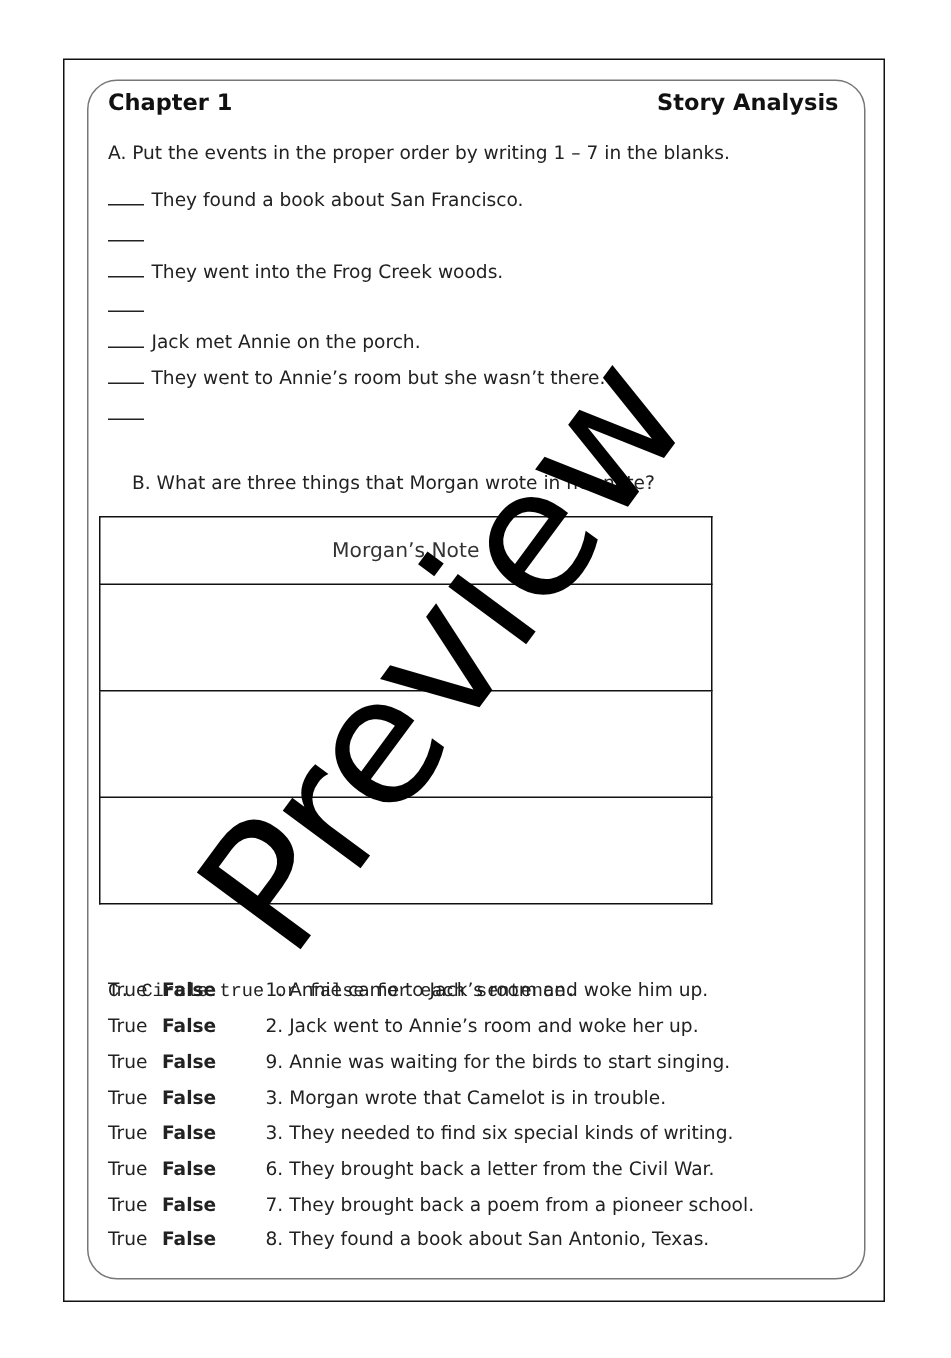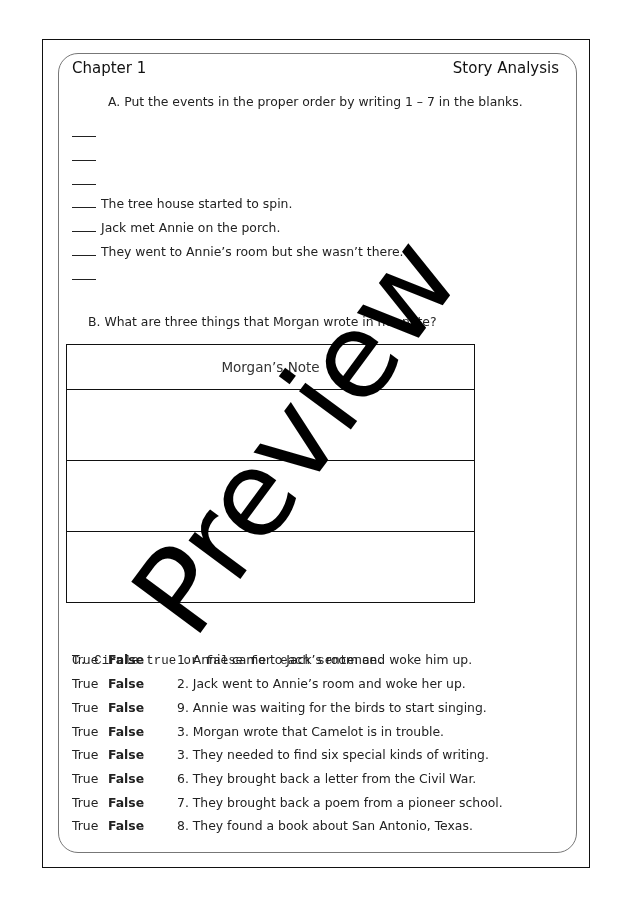--- a/index.html
+++ b/index.html
@@ -31,21 +31,21 @@
       width: 519px;
       height: 800px;
       border: 1.5px solid #777777;
       border-radius: 20px;
       box-sizing: border-box;
     }
     .header-left, .header-right {
       position: absolute;
       top: 59px;
       font-size: 15px;
-      font-weight: normal;
+      font-weight: bold;
       color: #111111;
       line-height: 18px;
     }
     .header-left { left: 72px; }
     .header-right { right: 75px; }
     .line {
       position: absolute;
       left: 72px;
       font-size: 12.4px;
       line-height: 15px;
@@ -105,26 +105,26 @@
   </style>
 </head>
 <body>
 
 <div class="page-frame"></div>
 <div class="inner-box"></div>
 
 <div class="header-left">Chapter 1</div>
 <div class="header-right">Story Analysis</div>
 
-<div class="line" style="top:94px;margin-left:36px;">A. Put the events in the proper order by writing 1 – 7 in the blanks.</div>
+<div class="line" style="top:94px;">A. Put the events in the proper order by writing 1 – 7 in the blanks.</div>
 
-<div class="line" style="top:125px;"><span class="blank"></span></div>
+<div class="line" style="top:125px;"><span class="blank"></span><span>They found a book about San Francisco.</span></div>
 <div class="line" style="top:149px;"><span class="blank"></span></div>
-<div class="line" style="top:173px;"><span class="blank"></span></div>
-<div class="line" style="top:196px;"><span class="blank"></span><span>The tree house started to spin.</span></div>
+<div class="line" style="top:173px;"><span class="blank"></span><span>They went into the Frog Creek woods.</span></div>
+<div class="line" style="top:196px;"><span class="blank"></span></div>
 <div class="line" style="top:220px;"><span class="blank"></span><span>Jack met Annie on the porch.</span></div>
 <div class="line" style="top:244px;"><span class="blank"></span><span>They went to Annie’s room but she wasn’t there.</span></div>
 <div class="line" style="top:268px;"><span class="blank"></span></div>
 
 <div class="line" style="top:314px;margin-left:16px;">B. What are three things that Morgan wrote in her note?</div>
 
 <table class="note-table">
   <tbody>
       <tr class="head">
     <td>Morgan’s Note</td>

